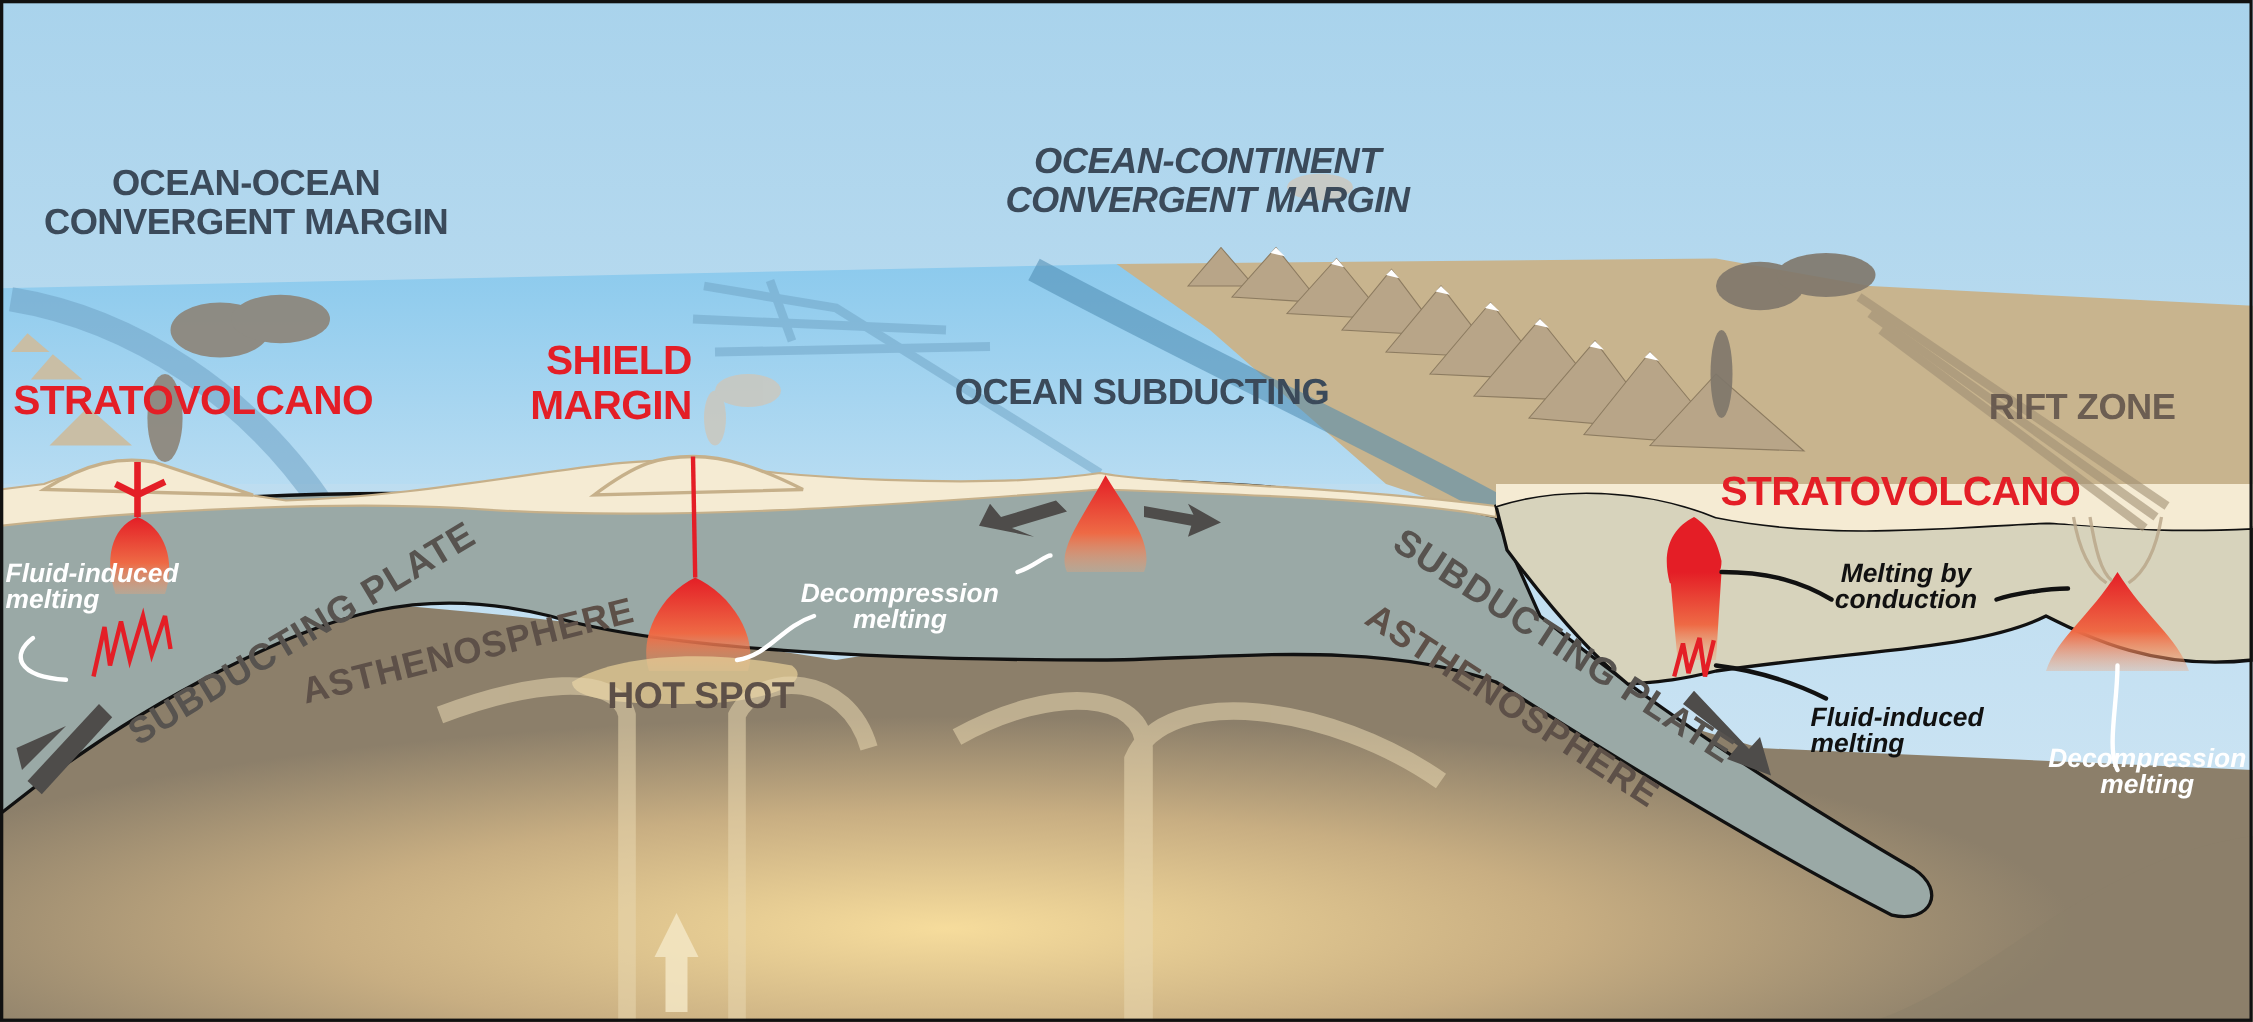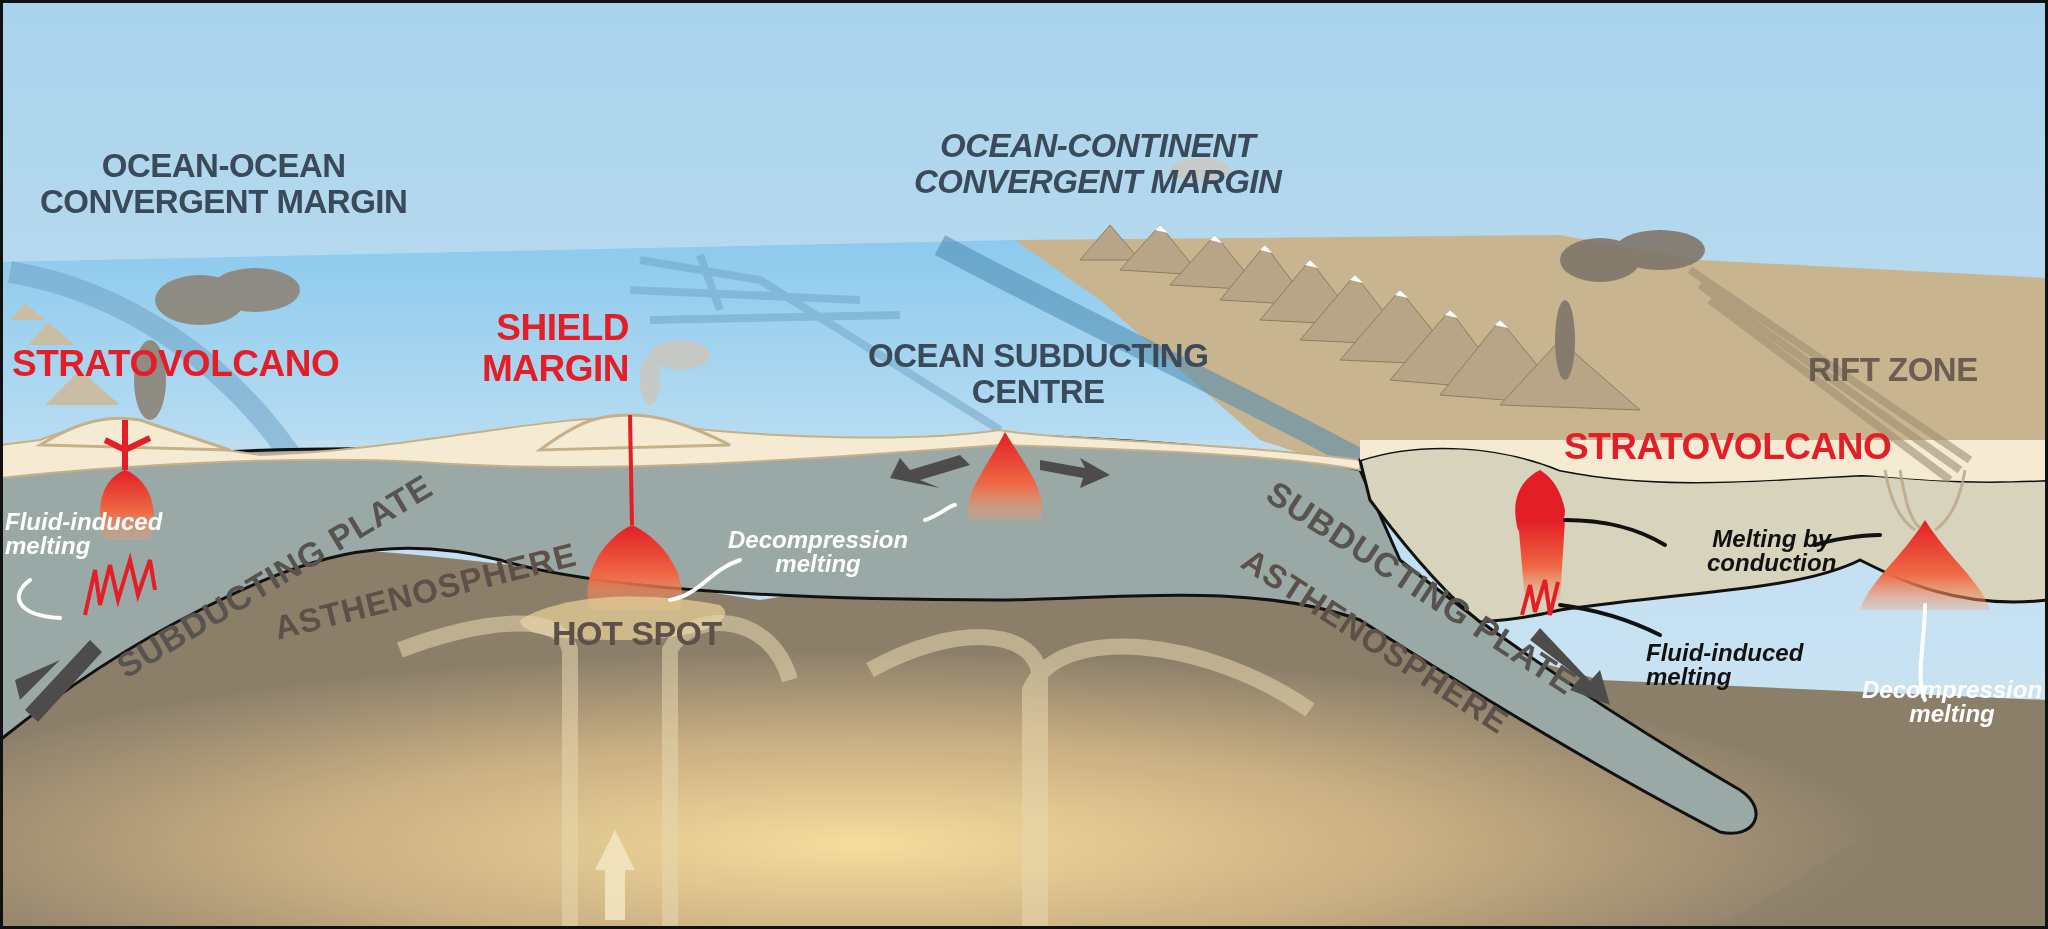--- a/index.html
+++ b/index.html
@@ -183,21 +183,20 @@
 </div>
 <div class="lbl red" style="left:12px;top:344px;">STRATOVOLCANO</div>
 
 <div class="lbl red" style="left:482px;top:308px;text-align:right;">
   <div>SHIELD</div>
   <div>MARGIN</div>
 </div>
 
 <div class="lbl dark" style="left:868px;top:338px;">
   <div>OCEAN SUBDUCTING</div>
-  <div>CENTRE</div>
 </div>
 
 <div class="lbl dark" style="left:914px;top:128px;font-style:italic;">
   <div>OCEAN-CONTINENT</div>
   <div>CONVERGENT MARGIN</div>
 </div>
 <div class="lbl red" style="left:1564px;top:427px;">STRATOVOLCANO</div>
 
 <div class="lbl brown" style="left:1808px;top:352px;opacity:0.85;">
   <div>RIFT ZONE</div>
@@ -210,21 +209,21 @@
 <div class="lbl brown" style="left:552px;top:615px;font-size:34px;">HOT SPOT</div>
 
 <div class="note white" style="left:5px;top:510px;">
   <div>Fluid-induced</div>
   <div>melting</div>
 </div>
 <div class="note white" style="left:728px;top:528px;text-align:center;">
   <div>Decompression</div>
   <div>melting</div>
 </div>
-<div class="note black" style="left:1668px;top:527px;text-align:center;margin-left:39px;">
+<div class="note black" style="left:1668px;top:510px;text-align:center;">
   <div>Melting by</div>
   <div>conduction</div>
 </div>
 <div class="note black" style="left:1646px;top:641px;">
   <div>Fluid-induced</div>
   <div>melting</div>
 </div>
 <div class="note white" style="left:1862px;top:678px;text-align:center;">
   <div>Decompression</div>
   <div>melting</div>

